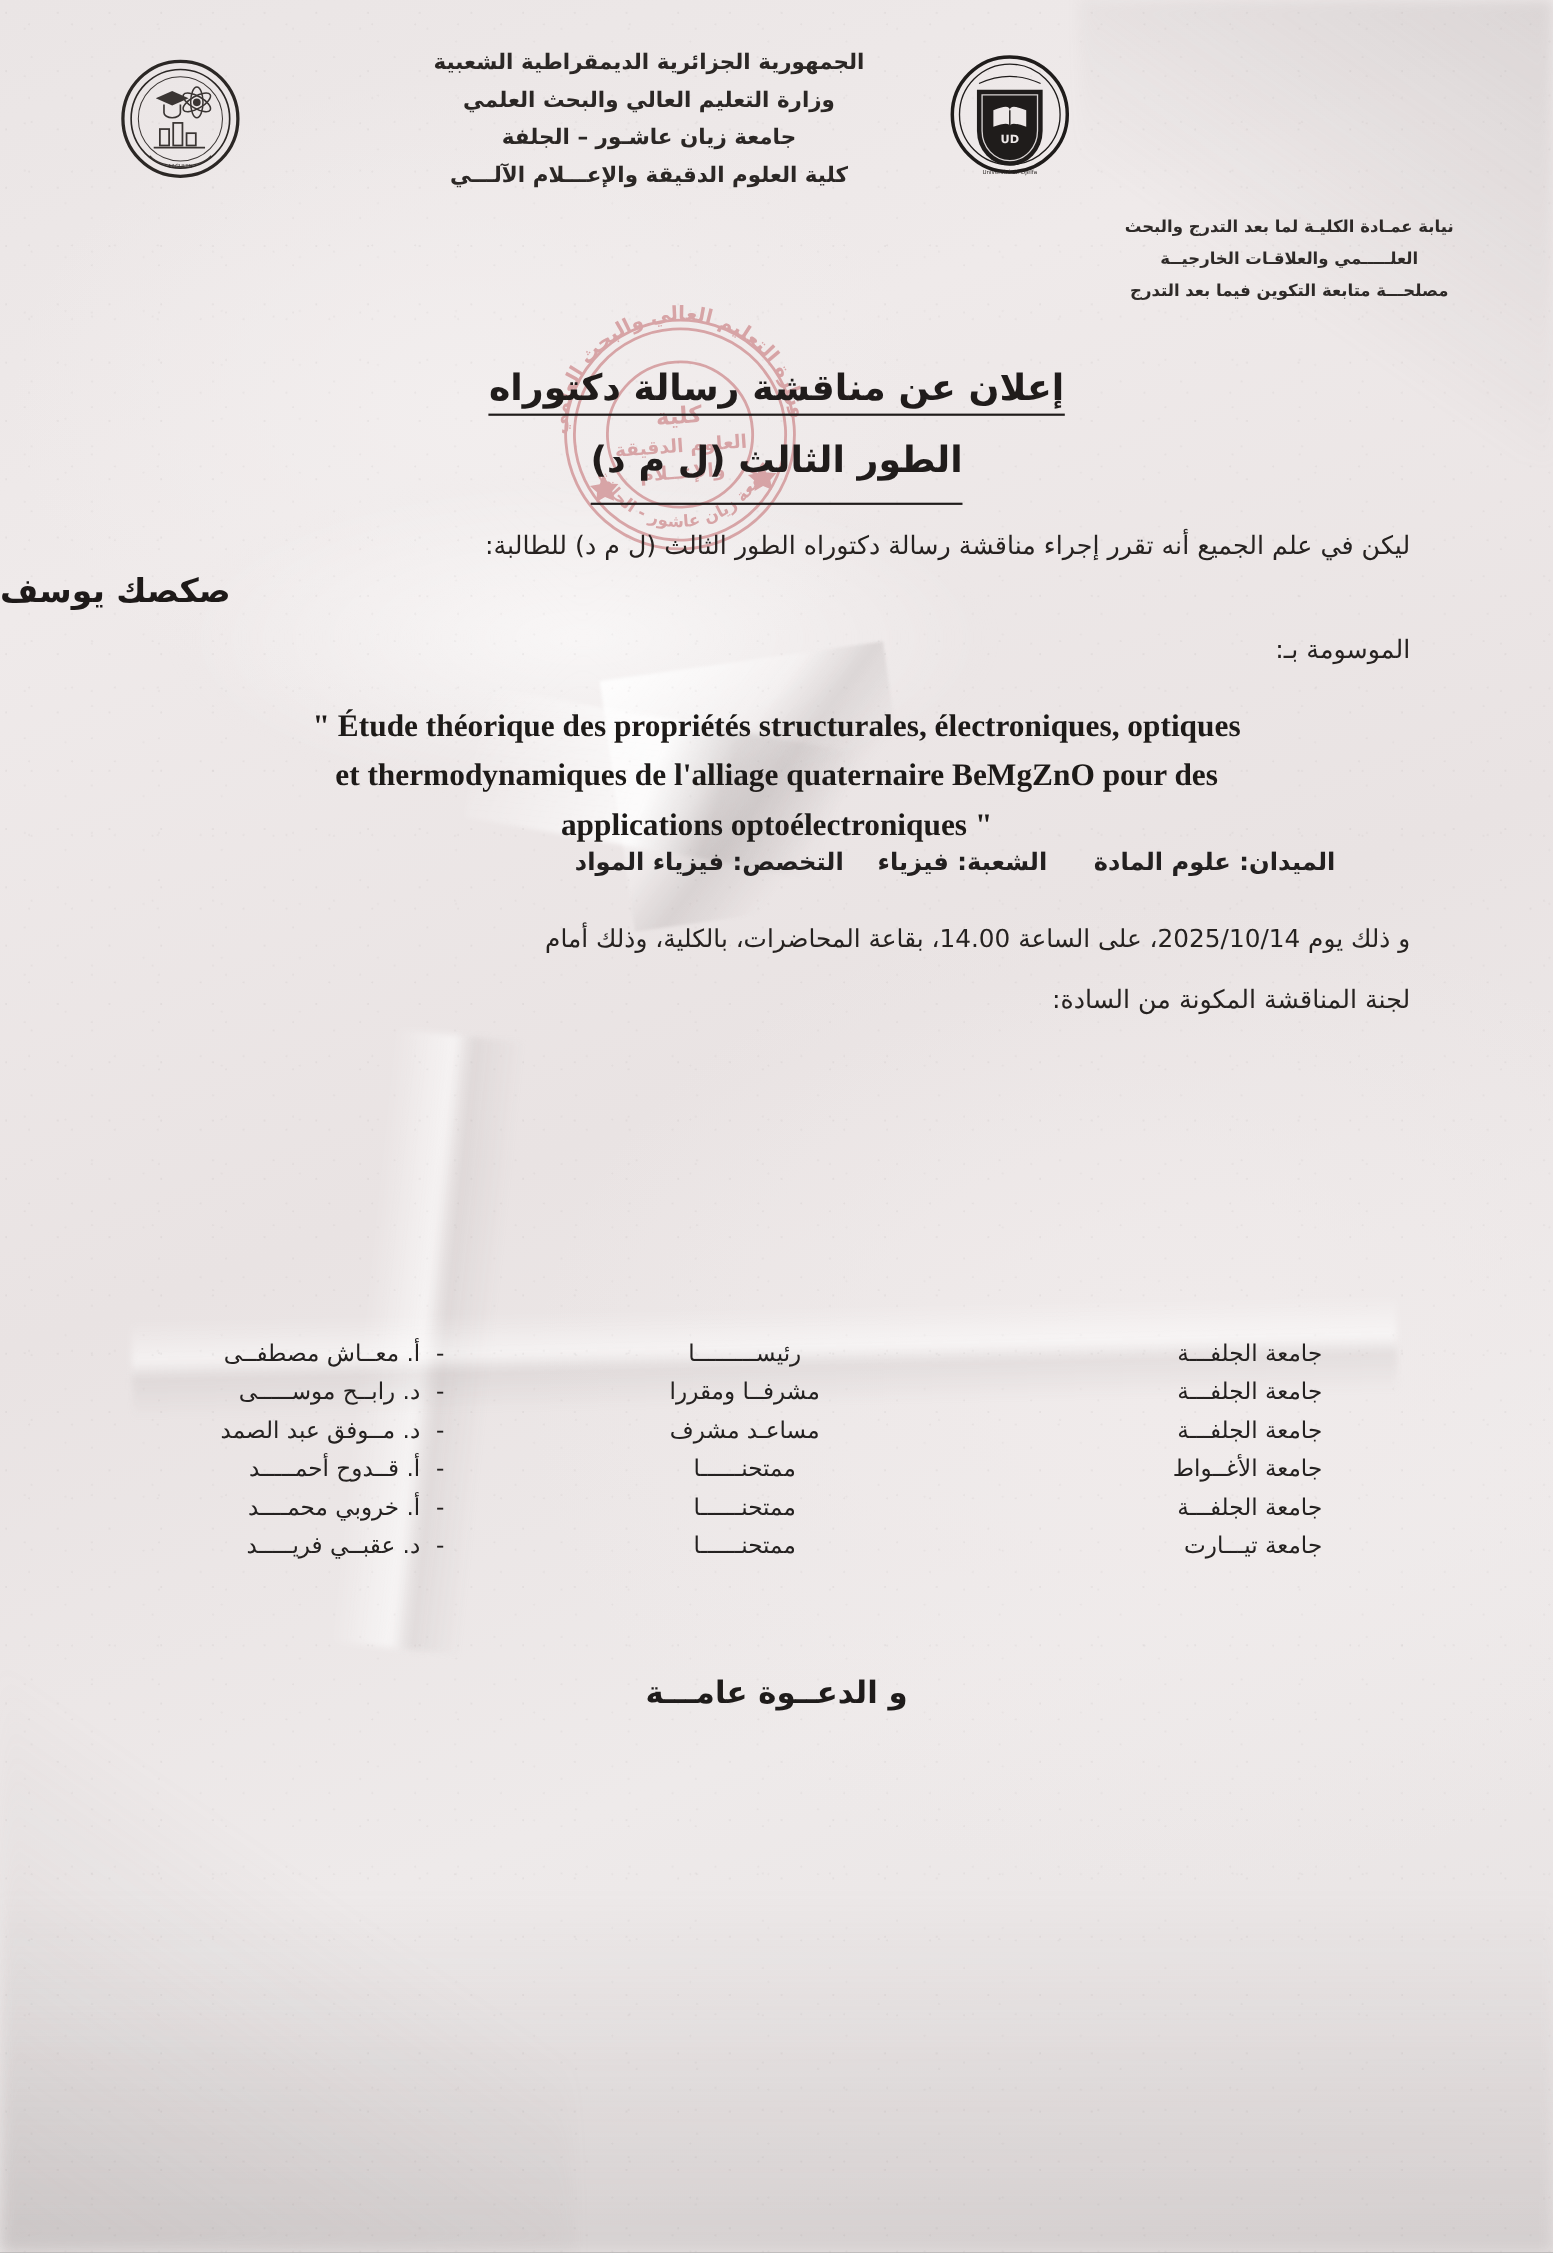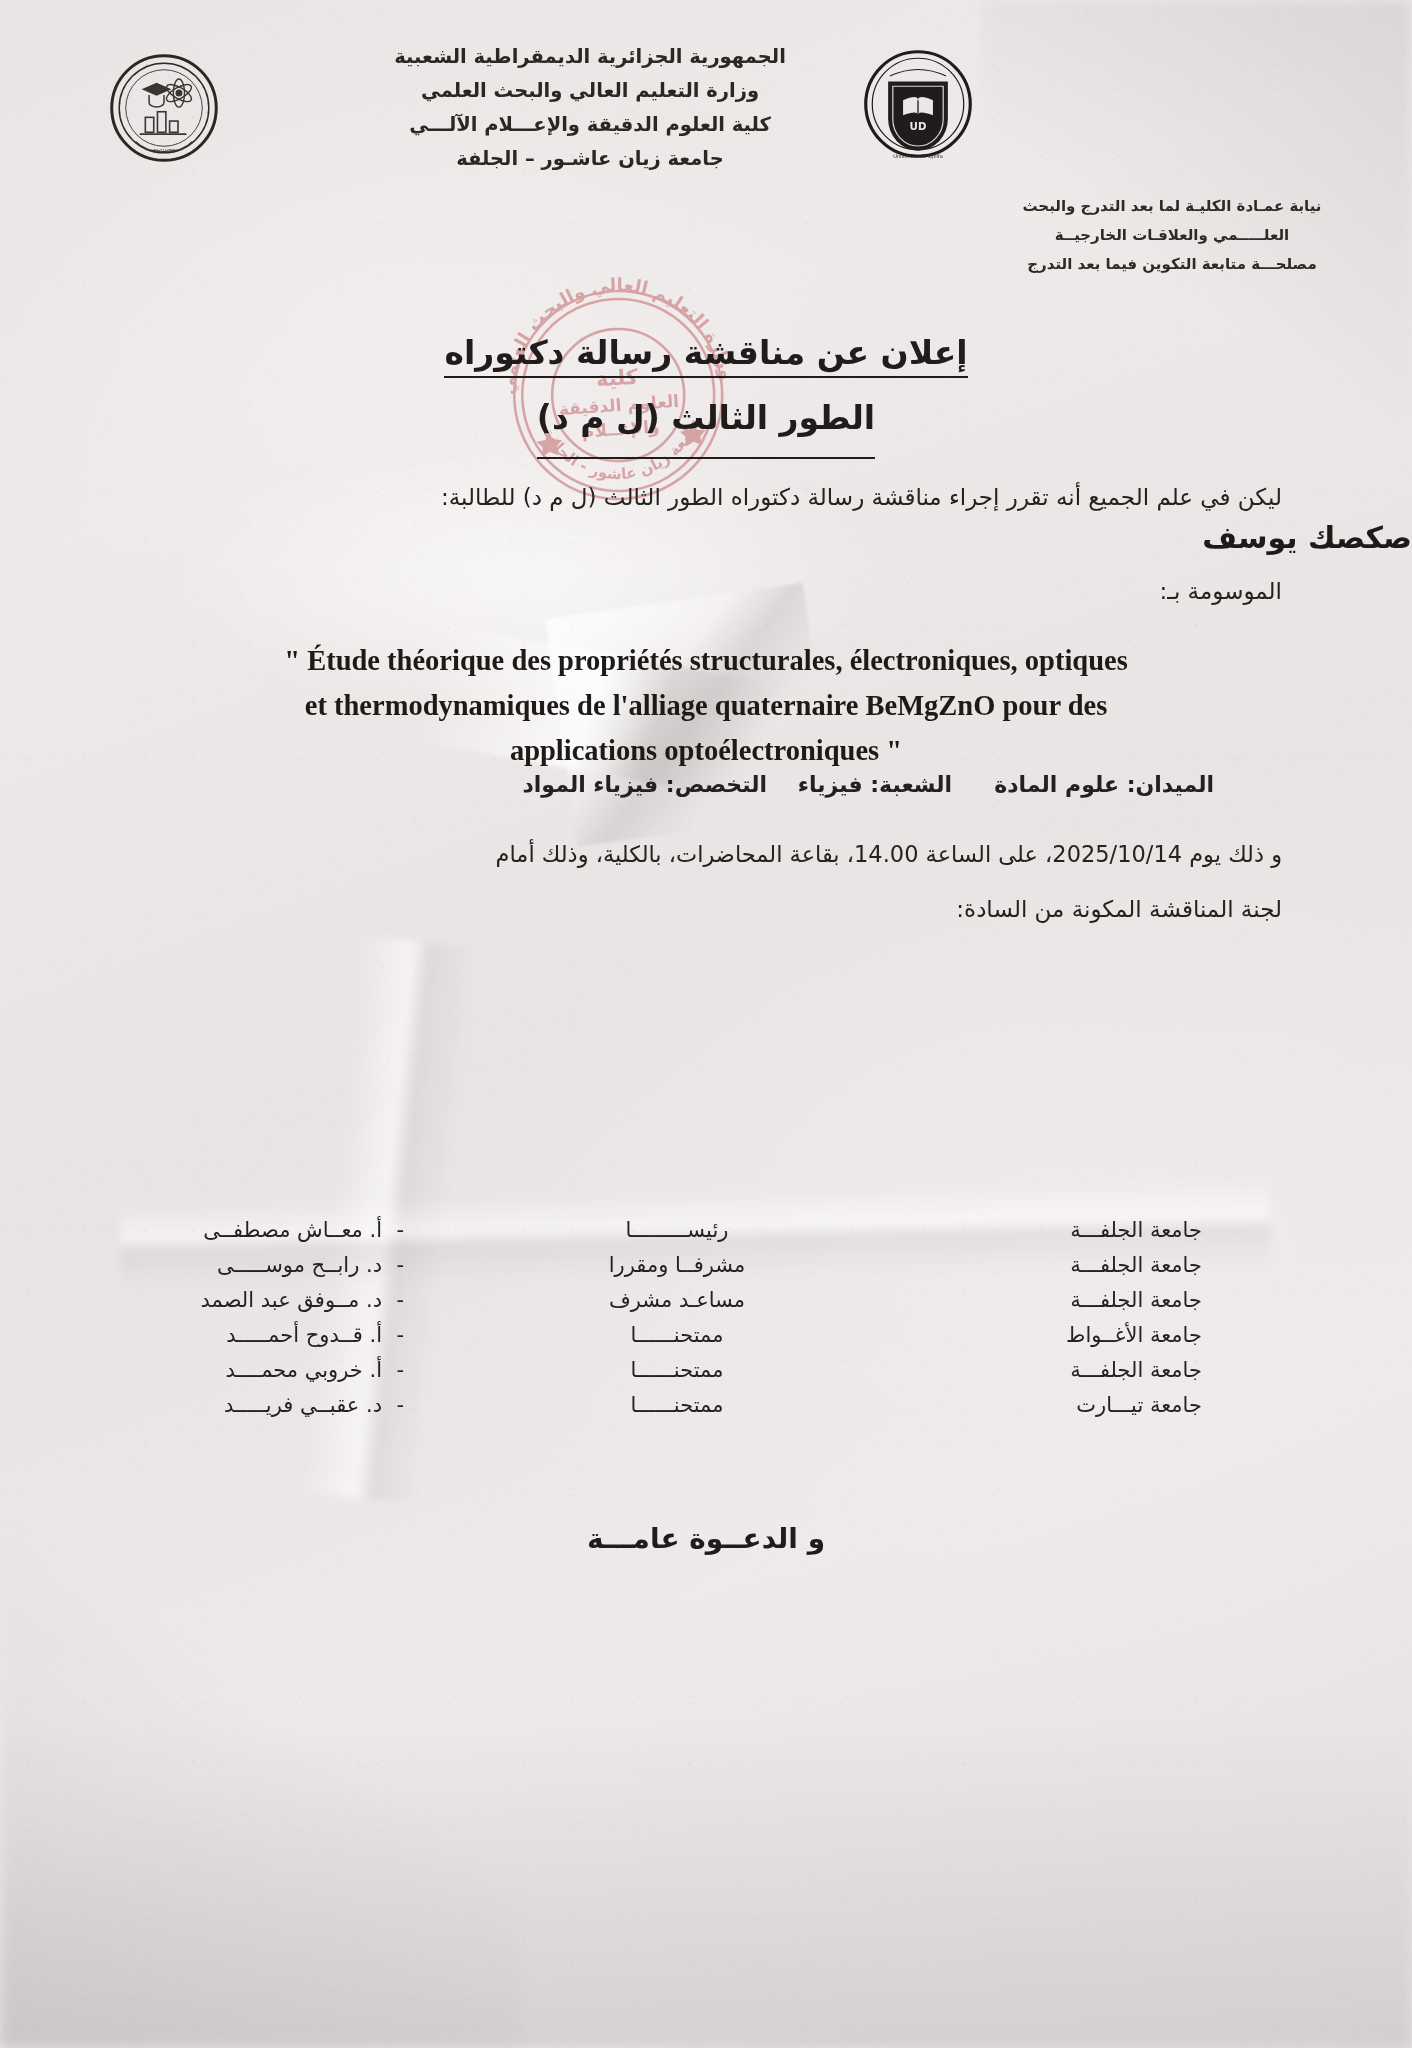--- a/index.html
+++ b/index.html
@@ -168,21 +168,21 @@
     text-align: right;
     font-family: "DejaVu Sans", "Liberation Sans", sans-serif;
     font-size: 23px;
     line-height: 38px;
     color: #262220;
   }
   .student {
     position: absolute;
     top: 520px;
     width: 100%;
-    text-align: right;
+    text-align: left;
     font-family: "DejaVu Sans", "Liberation Sans", sans-serif;
     font-weight: 700;
     font-size: 30px;
     color: #1e1a19;
   }
   .labelled {
     position: absolute;
     top: 578px;
     right: 130px;
     font-family: "DejaVu Sans", "Liberation Sans", sans-serif;
@@ -328,22 +328,22 @@
       <text x="60" y="88" font-size="11" text-anchor="middle" fill="#ece7e7" font-family="DejaVu Sans, sans-serif" font-weight="bold">UD</text>
       <path d="M22 22 h76 M22 26 h76" stroke="#9b1d1d" stroke-width="0"></path>
       <text x="60" y="118" font-size="5.4" text-anchor="middle" fill="#2b2725" font-family="DejaVu Sans, sans-serif">Université de Djelfa</text>
       <path d="M30 30 q30 -14 60 0" fill="none" stroke="#1f1c1b" stroke-width="1.1"></path>
     </svg>
   </div>
 
   <div class="hdr">
     <div>الجمهورية الجزائرية الديمقراطية الشعبية</div>
     <div>وزارة التعليم العالي والبحث العلمي</div>
+    <div>جامعة زيان عاشـور – الجلفة</div>
     <div>كلية العلوم الدقيقة والإعـــلام الآلـــي</div>
-    <div>جامعة زيان عاشـور – الجلفة</div>
   </div>
 
   <div class="admin">
     <div>نيابة عمـادة الكليـة لما بعد التدرج والبحث</div>
     <div>العلـــــمي والعلاقـات الخارجيــة</div>
     <div>مصلحـــة متابعة التكوين فيما بعد التدرج</div>
   </div>
 
   <div class="stamp">
     <svg viewBox="0 0 260 230">

